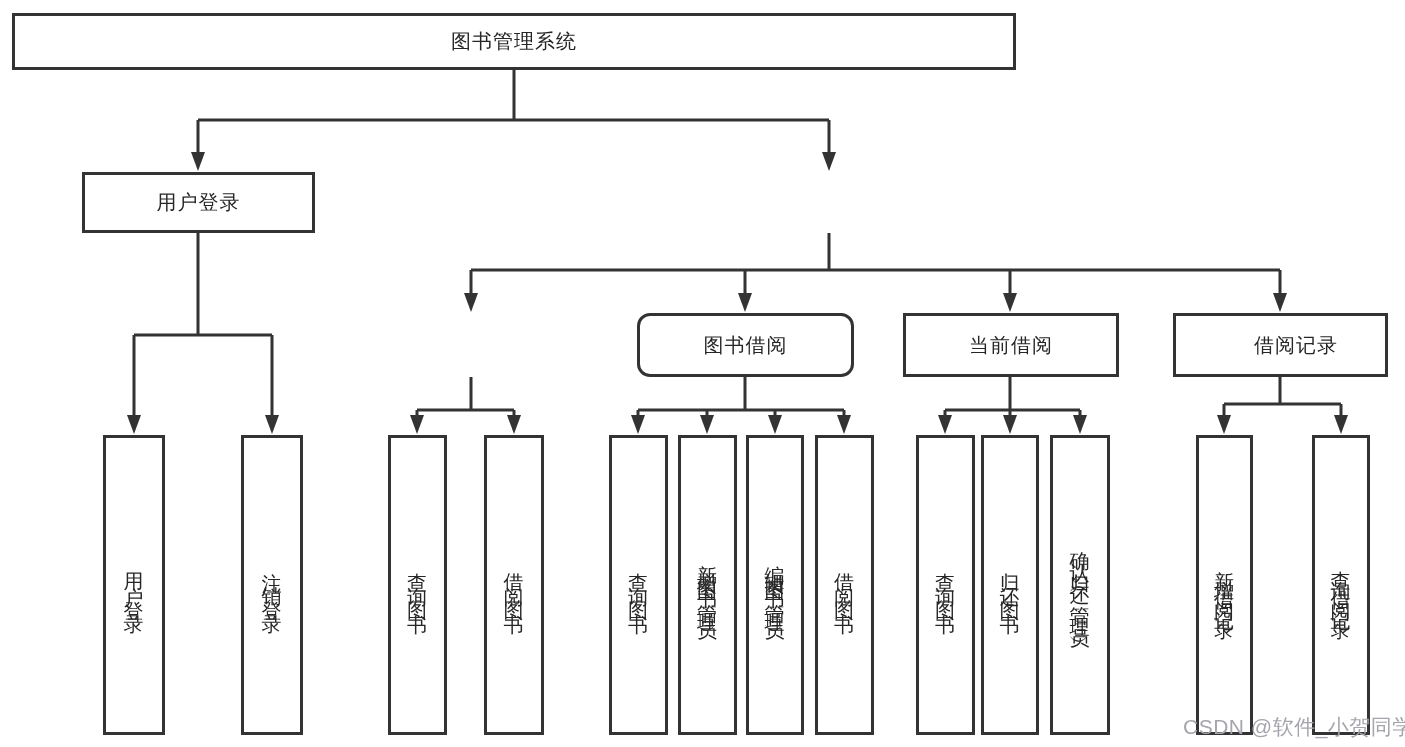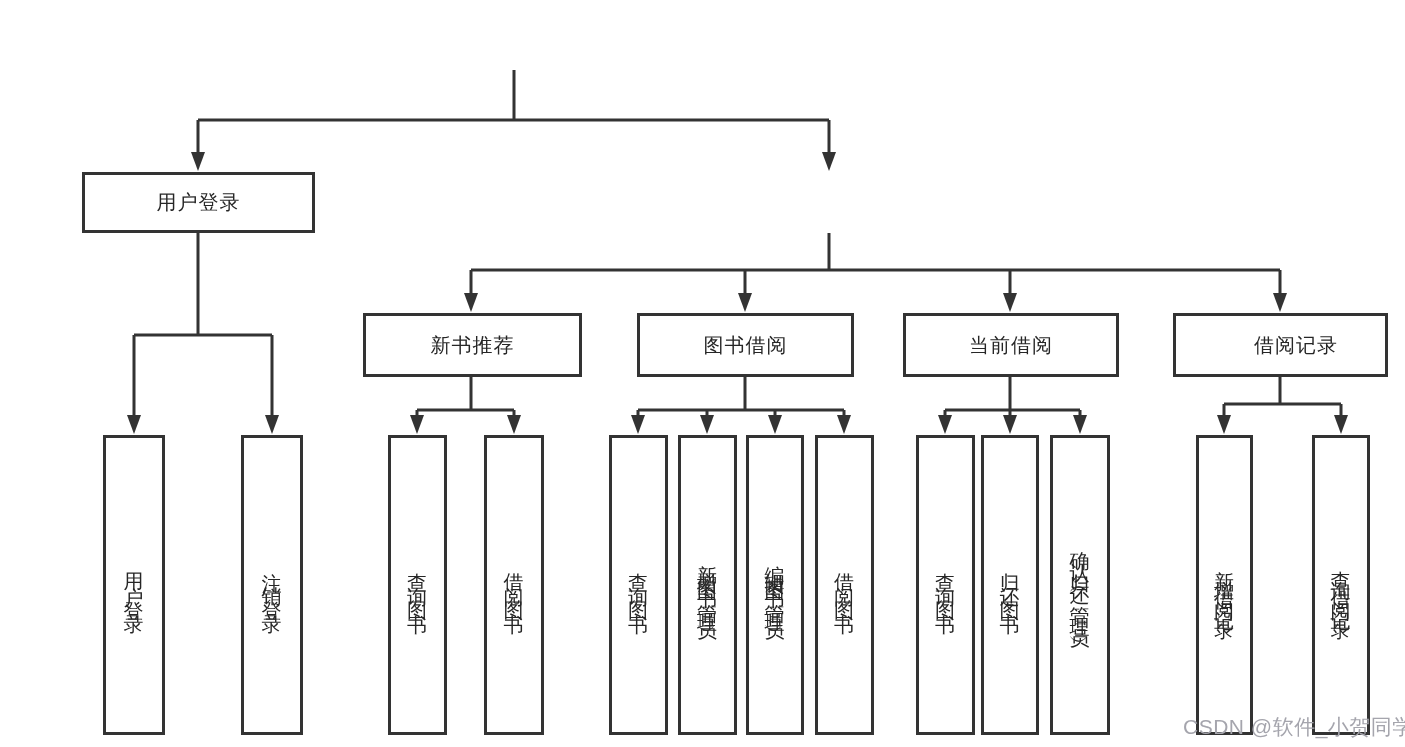--- a/index.html
+++ b/index.html
@@ -91,29 +91,29 @@
     <path class="cline" d="M1010 377 V410 M945 410 H1080 M945 410 V417 M1010 410 V417 M1080 410 V417"></path>
     <polygon class="ahead" points="938,415 952,415 945,434"></polygon>
     <polygon class="ahead" points="1003,415 1017,415 1010,434"></polygon>
     <polygon class="ahead" points="1073,415 1087,415 1080,434"></polygon>
 
     <path class="cline" d="M1280 377 V404 M1224 404 H1341 M1224 404 V417 M1341 404 V417"></path>
     <polygon class="ahead" points="1217,415 1231,415 1224,434"></polygon>
     <polygon class="ahead" points="1334,415 1348,415 1341,434"></polygon>
   </svg>
 
+  <div class="node" style="left:12px;top:13px;width:1004px;height:57px;">
+    <span class="htext">图书管理系统</span>
+  </div>
 
   <div class="node lvl2" style="left:82px;width:233px;">
     <span class="htext">用户登录</span>
   </div>
 
-  <div class="node lvl3" style="left:363px;width:219px;">
-    <span class="htext">新书推荐</span>
-  </div>
-  <div class="node lvl3" style="left:637px;width:217px;">
+  <div class="node lvl3" style="left:637px;width:217px;border-radius:13px;">
     <span class="htext">图书借阅</span>
   </div>
   <div class="node lvl3" style="left:903px;width:216px;text-align:center;">
     <span class="htext">当前借阅</span>
   </div>
   <div class="node lvl3" style="left:1173px;width:215px;padding-left:31px;">
     <span class="htext">借阅记录</span>
   </div>
 
   <div class="node leaf" style="left:103px;width:62px;">

